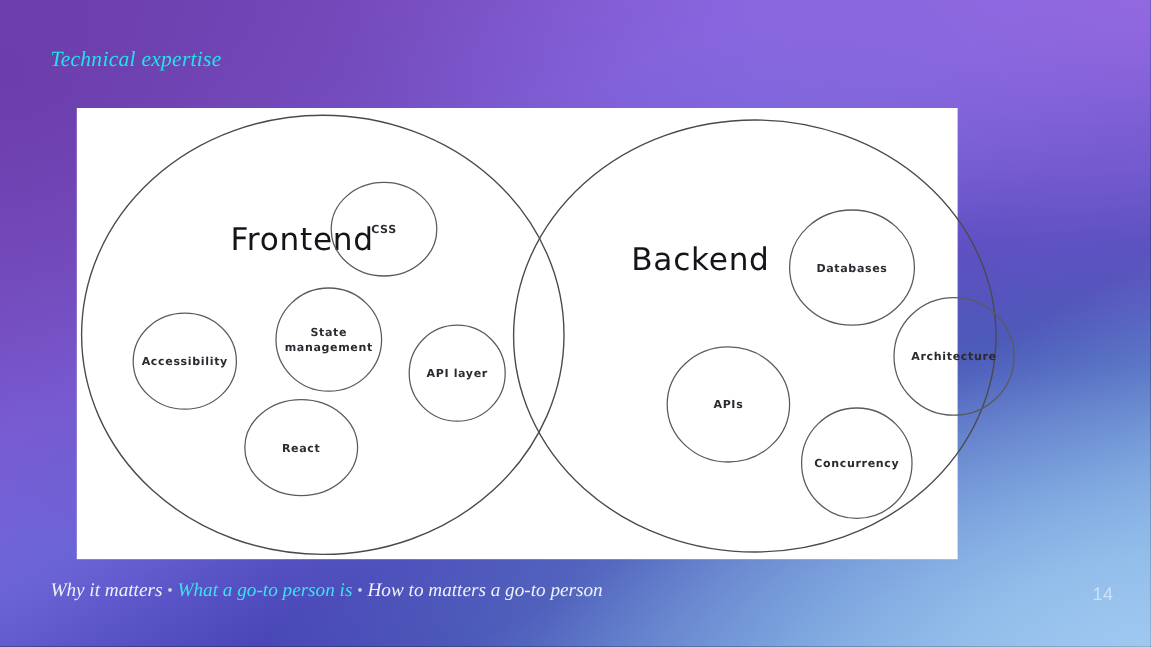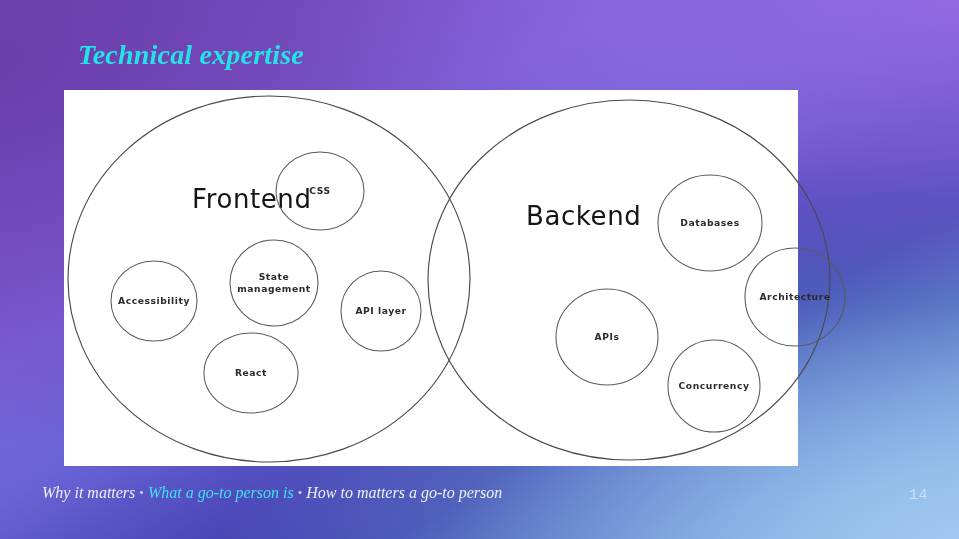--- a/index.html
+++ b/index.html
@@ -40,26 +40,25 @@
           #a7cbee 100%);
   }
 
   
   #title {
     position: absolute;
     left: 42px;
     top: 39px;
     font-family: "Liberation Serif", serif;
     font-style: italic;
-    font-size: 28px;
-    font-weight: 700;
+    font-size: 18px;
+    font-weight: 400;
     color: #22e3e6;
     letter-spacing: 0.2px;
     white-space: nowrap;
-    margin-left: 36px;
   }
 
   
   #panel {
     position: absolute;
     left: 64px;
     top: 90px;
     width: 734px;
     height: 376px;
     background: #ffffff;
@@ -114,21 +113,21 @@
     padding: 0 4px;
     font-style: normal;
     font-size: 13px;
     vertical-align: 1px;
   }
 
   #pagenum {
     position: absolute;
     right: 31px;
     top: 487px;
-    font-family: Liberation Mono, monospace;
+    font-family: Liberation Sans, sans-serif;
     font-size: 15px;
     color: #d9e4f4;
     opacity: 0.88;
     letter-spacing: 0.5px;
     margin-left: 20px;
   }
 </style>
 </head>
 <body>
 

